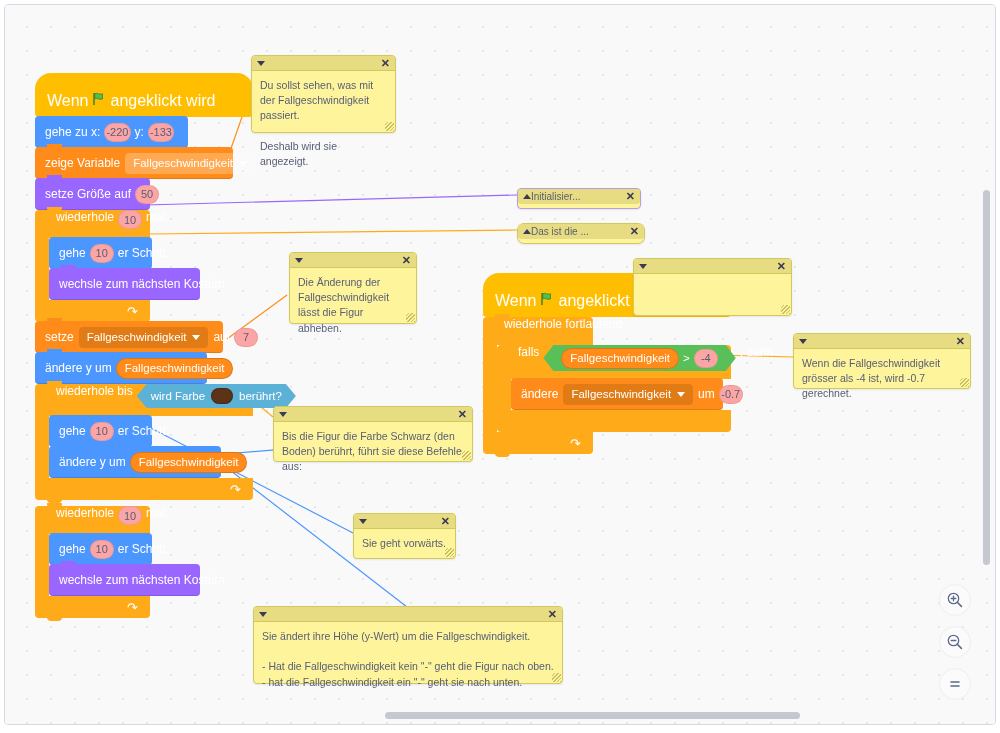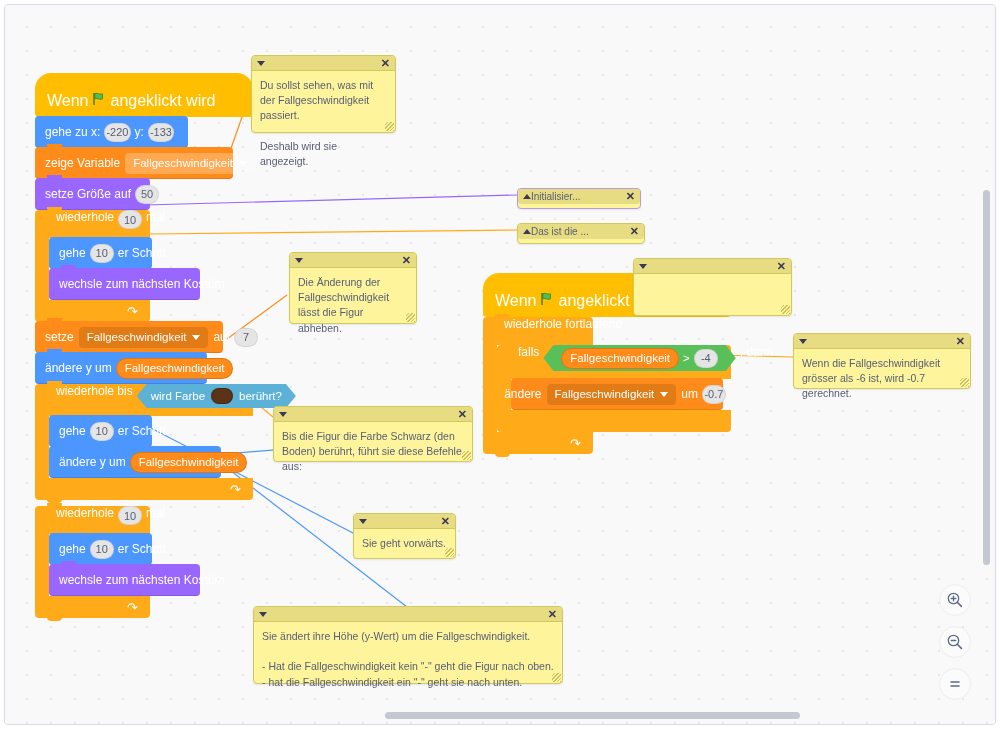--- a/index.html
+++ b/index.html
@@ -94,21 +94,21 @@
     height: 44px;
     border-radius: 16px 16px 4px 4px;
     display: flex; align-items: flex-end;
     padding: 0 12px 7px 12px;
     white-space: nowrap;
   }
   .hat .flag { margin: 0 5px 0 3px; display: inline-block; }
 
   
   .oval {
-    background: #e5e5e5; color: #575e75;
+    background: #fca5a5; color: #575e75;
     border-radius: 11px;
     min-width: 24px; height: 19px;
     display: inline-flex; align-items: center; justify-content: center;
     padding: 0 7px; margin: 0 4px;
     font-size: 11px;
     box-shadow: inset 0 0 0 1px rgba(0,0,0,.07);
   }
   
   .reporter {
     background: #ff8c1a; color: #fff;
@@ -403,21 +403,21 @@
                 <span class="hex operator" style="height:26px;">
                   <span class="reporter">Fallgeschwindigkeit</span>
                   <span>&gt;</span>
                   <span class="oval">-4</span>
                 </span>
                 <span>, dann</span>
               </div>
               <div class="c-body">
                 <div class="c-arm c-control"></div>
                 <div>
-                  <div class="blk c-vars nobump" style="width:212px; height:30px;justify-content:center;">
+                  <div class="blk c-vars nobump" style="width:212px; height:30px;">
                     <span>ändere</span>
                     <span class="dropdown">
                       <span>Fallgeschwindigkeit</span>
                       <span class="caret"></span>
                     </span>
                     <span>um</span>
                     <span class="oval">-0.7</span>
                   </div>
                 </div>
               </div>
@@ -444,21 +444,21 @@
     </div>
 
     <div class="comment collapsed purple-border" style="left:512px; top:183px; width:124px; height:21px;">
       <div class="chead">
         <span class="tri up"></span>
         <span class="ctitle">Initialisier...</span>
         <span class="cx">✕</span>
       </div>
     </div>
 
-    <div class="comment collapsed" style="left:512px; top:218px; width:128px; height:21px;">
+    <div class="comment collapsed" style="left:512px; top:218px; width:128px; height:21px;border-radius:7px;">
       <div class="chead">
         <span class="tri up"></span>
         <span class="ctitle">Das ist die ...</span>
         <span class="cx">✕</span>
       </div>
     </div>
 
     <div class="comment" style="left:284px; top:247px; width:128px; height:72px;">
       <div class="chead">
         <span class="tri"></span>
@@ -477,21 +477,21 @@
       </div>
       <div class="resize"></div>
     </div>
 
     <div class="comment" style="left:788px; top:328px; width:178px; height:56px;">
       <div class="chead">
         <span class="tri"></span>
         <span class="ctitle"></span>
         <span class="cx">✕</span>
       </div>
-      <div class="cbody">Wenn die Fallgeschwindigkeit grösser als -6 ist, wird -0.7 gerechnet.</div>
+      <div class="cbody">Wenn die Fallgeschwindigkeit grösser als -4 ist, wird -0.7 gerechnet.</div>
       <div class="resize"></div>
     </div>
 
     <div class="comment" style="left:268px; top:401px; width:200px; height:56px;">
       <div class="chead">
         <span class="tri"></span>
         <span class="ctitle"></span>
         <span class="cx">✕</span>
       </div>
       <div class="cbody">Bis die Figur die Farbe Schwarz (den Boden) berührt, führt sie diese Befehle aus:</div>

